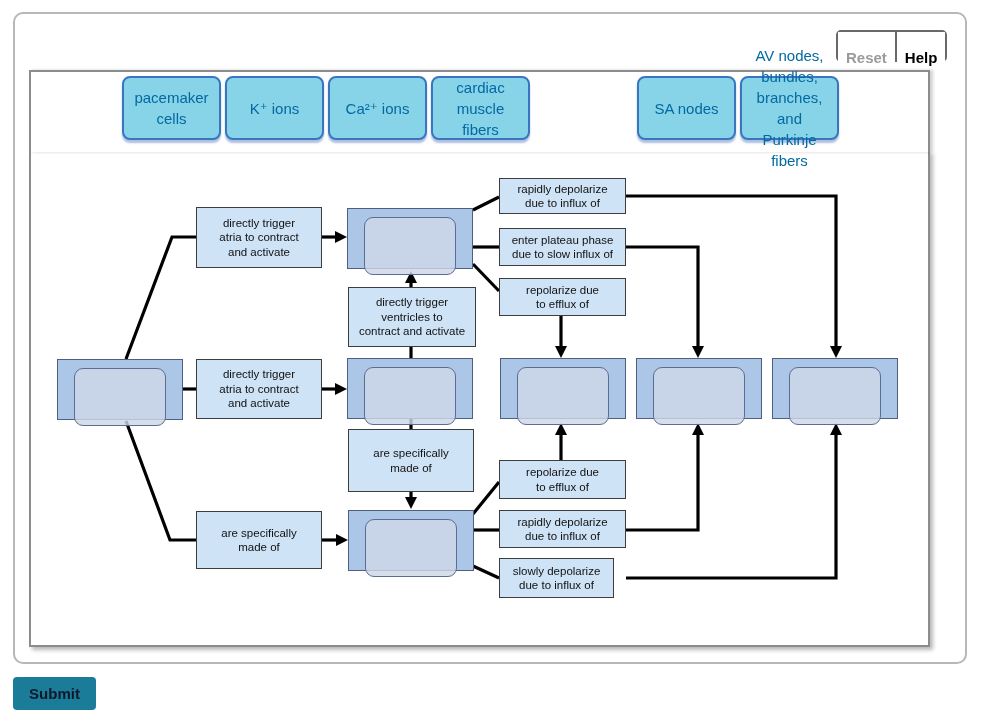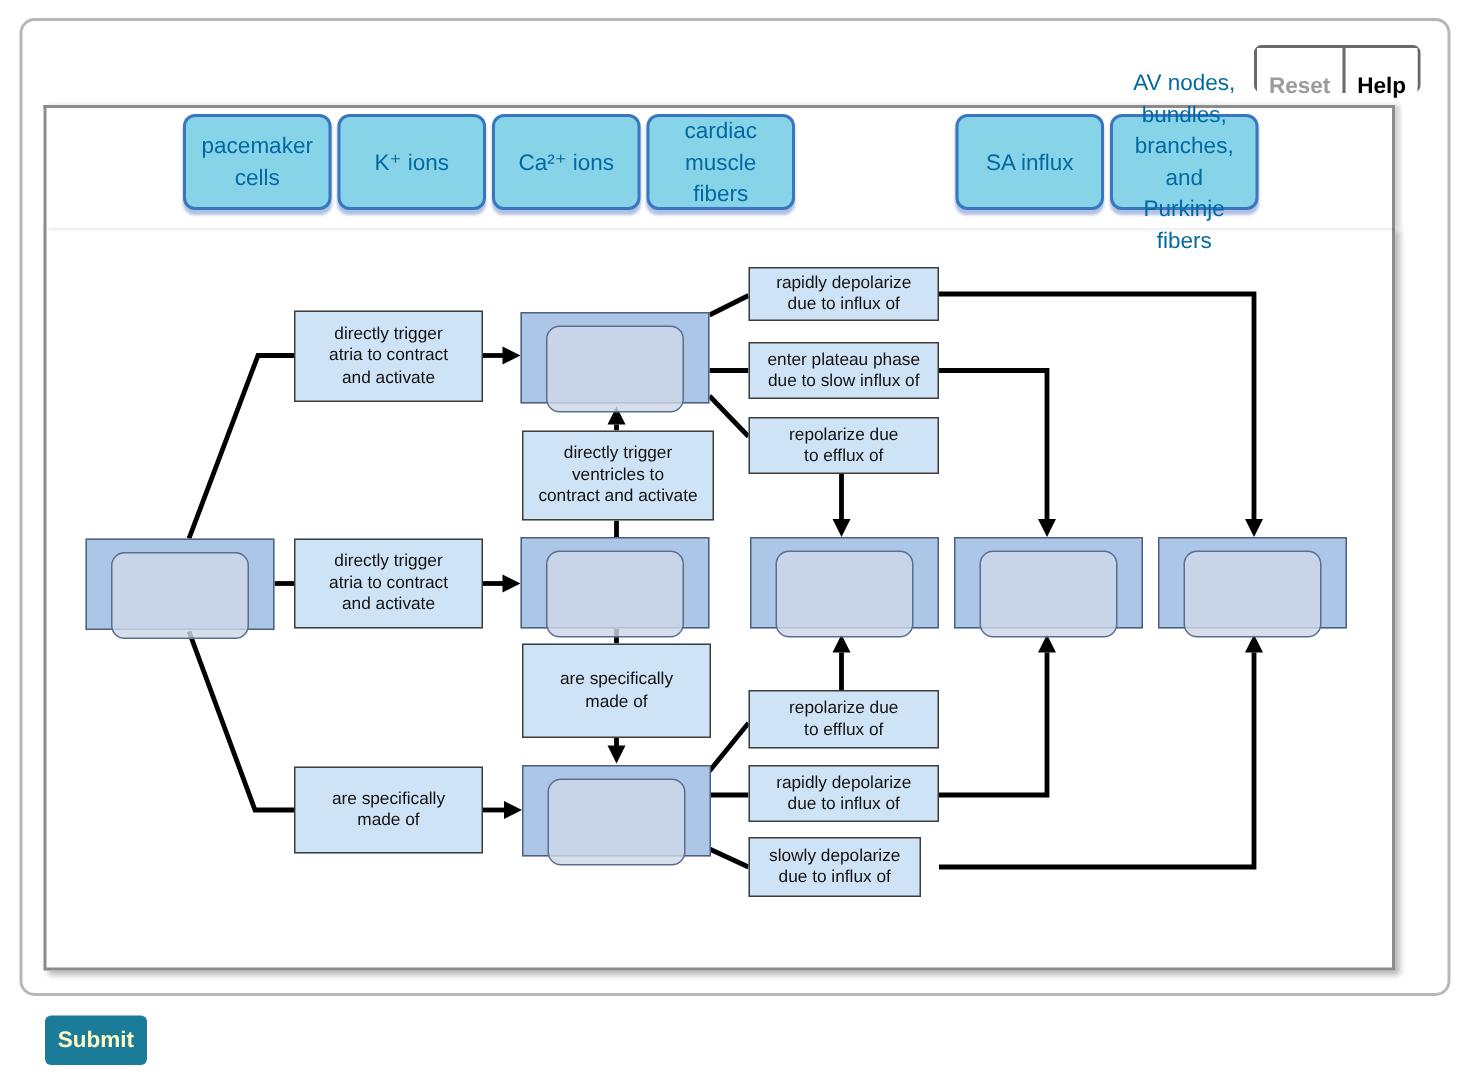--- a/index.html
+++ b/index.html
@@ -34,22 +34,22 @@
 
   .conn{position:absolute;background:#cfe3f6;border:1.5px solid #3d3d3d;
         display:flex;align-items:center;justify-content:center;text-align:center;
         font-size:11.5px;line-height:14.5px;color:#111;white-space:pre-line;z-index:3;box-sizing:border-box;}
 
   .target{position:absolute;width:126px;height:61px;background:#abc6e7;
           border:1px solid #4f5f80;z-index:3;box-sizing:border-box;}
   .slot{position:absolute;left:16px;top:8px;width:92px;height:58px;
         background:rgba(206,215,230,0.82);border:1px solid #5d6d92;border-radius:9px;box-sizing:border-box;}
 
-  .submit{position:absolute;left:30px;top:677px;width:68px;height:33px;
-          background:#1b7c99;color:#fef9c3;border:none;border-radius:4px;
+  .submit{position:absolute;left:13px;top:677px;width:83px;height:33px;
+          background:#1b7c99;color:#0f172a;border:none;border-radius:4px;
           font-family:inherit;font-size:15px;font-weight:bold;cursor:pointer;}
 </style>
 </head>
 <body>
 
 <div class="page">
 
   <div class="card"></div>
 
   <div class="toolbar">
@@ -67,21 +67,21 @@
       </div>
       <div class="chip" style="left: 297px;">
         <span class="chip-label">Ca²⁺ ions</span>
       </div>
       <div class="chip" style="left: 400px;">
         <span class="chip-label">cardiac
 muscle
 fibers</span>
       </div>
       <div class="chip" style="left: 606px;">
-        <span class="chip-label">SA influx</span>
+        <span class="chip-label">SA nodes</span>
       </div>
       <div class="chip" style="left: 709px;">
         <span class="chip-label">AV nodes,
 bundles,
 branches,
 and
 Purkinje
 fibers</span>
       </div>
     </div>

